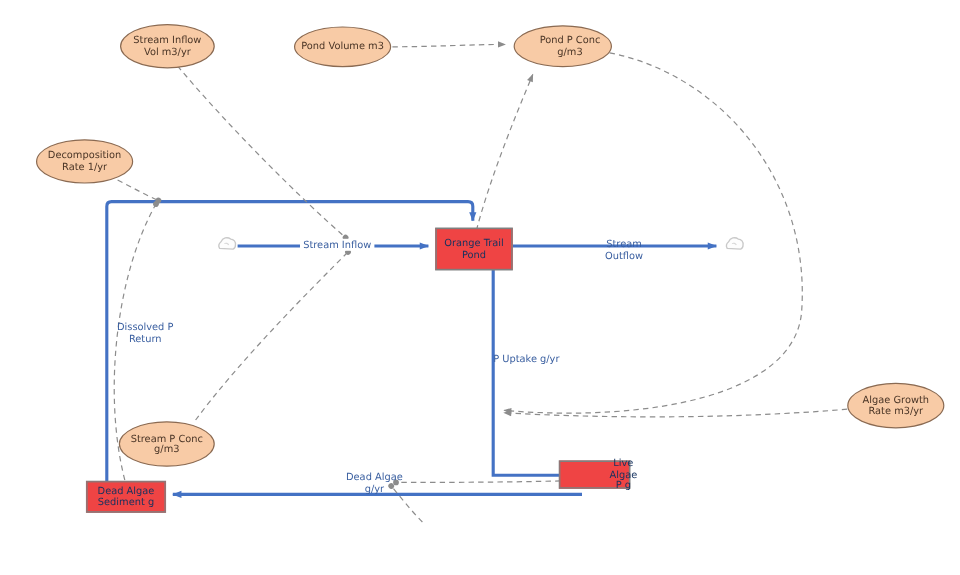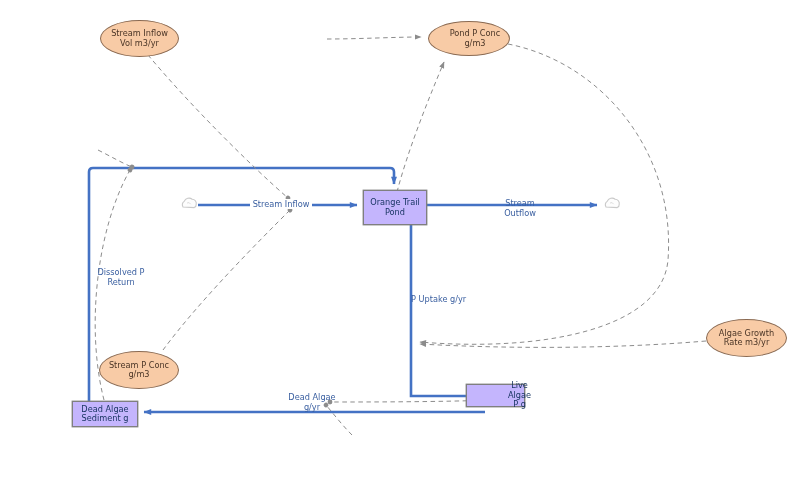--- a/index.html
+++ b/index.html
@@ -25,21 +25,21 @@
     box-sizing: border-box;
     display: flex;
     align-items: center;
     justify-content: center;
     text-align: center;
     color: #2b2b2b;
     line-height: 1.15;
     z-index: 5;
   }
   .stock {
-    background: #c4b5fd;
+    background: #ef4444;
     border: 1.6px solid #7f7f7f;
     box-shadow: 0 0 0 0.4px #7f7f7f;
     color: #15325f;
     font-size: 8.2px;
   }
   .converter {
     background: #f8cba6;
     border: 1.3px solid #8a6a52;
     border-radius: 50%;
     color: #4a3526;
@@ -131,25 +131,32 @@
 
   <div class="node stock" style="left:466px; top:384px; width:59px; height:23px;padding-left:48px;">
     <span style="white-space:pre-line;">Live Algae P g</span>
   </div>
 
   <div class="node converter" style="left:100px; top:20px; width:79px; height:37px;">
     <span style="white-space:pre-line;">Stream Inflow
 Vol m3/yr</span>
   </div>
 
+  <div class="node converter" style="left:245px; top:22px; width:81px; height:34px;">
+    <span style="white-space:pre-line;">Pond Volume m3</span>
+  </div>
 
   <div class="node converter" style="left:428px; top:21px; width:82px; height:35px;">
     <span style="white-space:pre-line;padding-left:12px;">Pond P Conc g/m3</span>
   </div>
 
+  <div class="node converter" style="left:30px; top:116px; width:81px; height:37px;">
+    <span style="white-space:pre-line;">Decomposition
+Rate 1/yr</span>
+  </div>
 
   <div class="node converter" style="left:99px; top:351px; width:80px; height:38px;">
     <span style="white-space:pre-line;">Stream P Conc
 g/m3</span>
   </div>
 
   <div class="node converter" style="left:706px; top:319px; width:81px; height:38px;">
     <span style="white-space:pre-line;">Algae Growth
 Rate m3/yr</span>
   </div>

